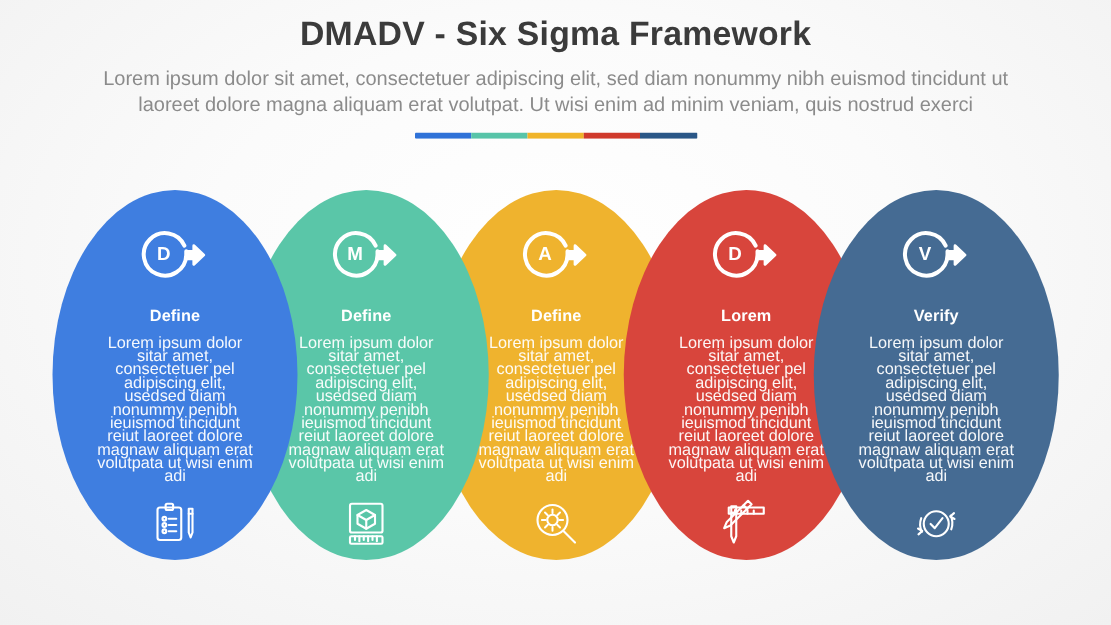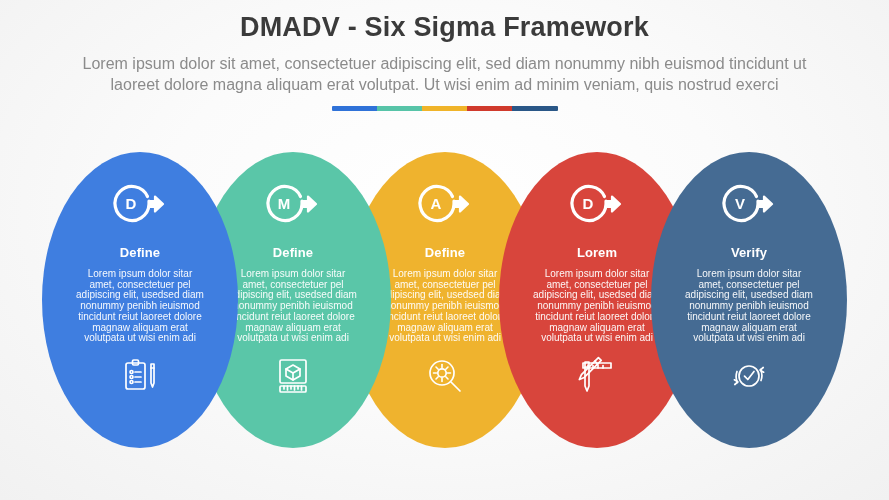--- a/index.html
+++ b/index.html
@@ -100,21 +100,21 @@
   .stage-title {
     margin-top: 19px;
     font-size: 13px;
     font-weight: bold;
     letter-spacing: 0.1px;
     color: #ffffff;
   }
   .stage-desc {
     margin-top: 9px;
     width: 128px;
-    font-size: 10px;
+    font-size: 13px;
     line-height: 10.7px;
     color: #ffffff;
     opacity: 0.95;
   }
   .stage-icon {
     margin-top: 12px;
     width: 40px;
     height: 40px;
   }
   .stage-icon svg { display: block; }

